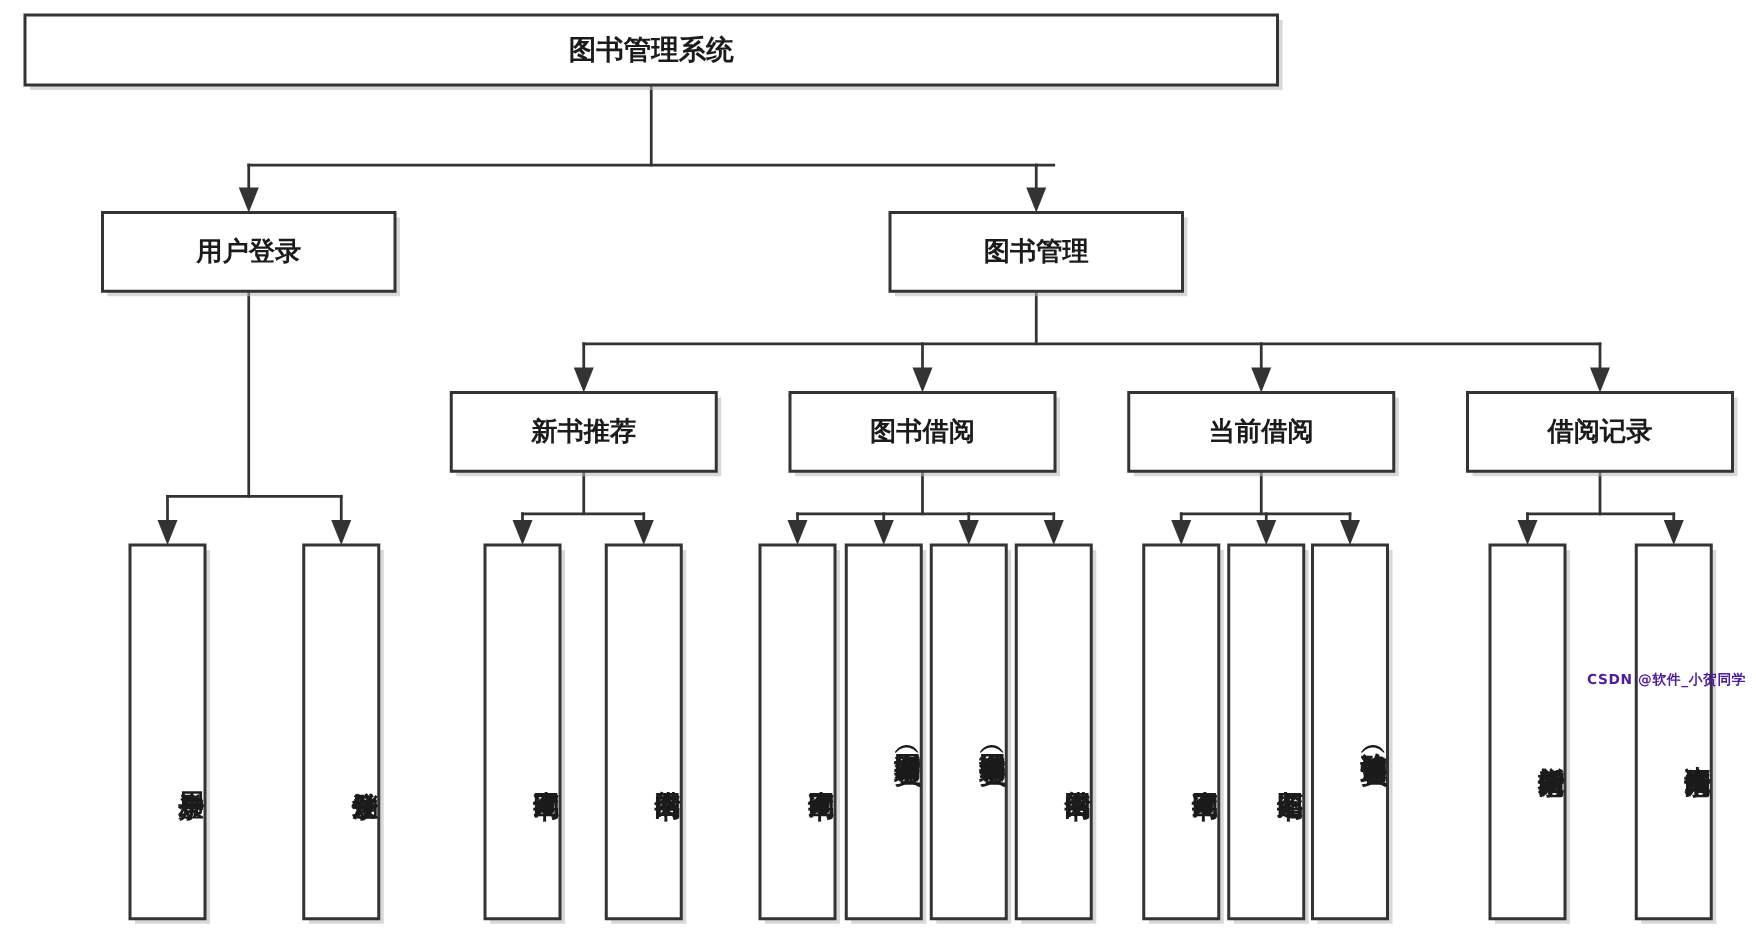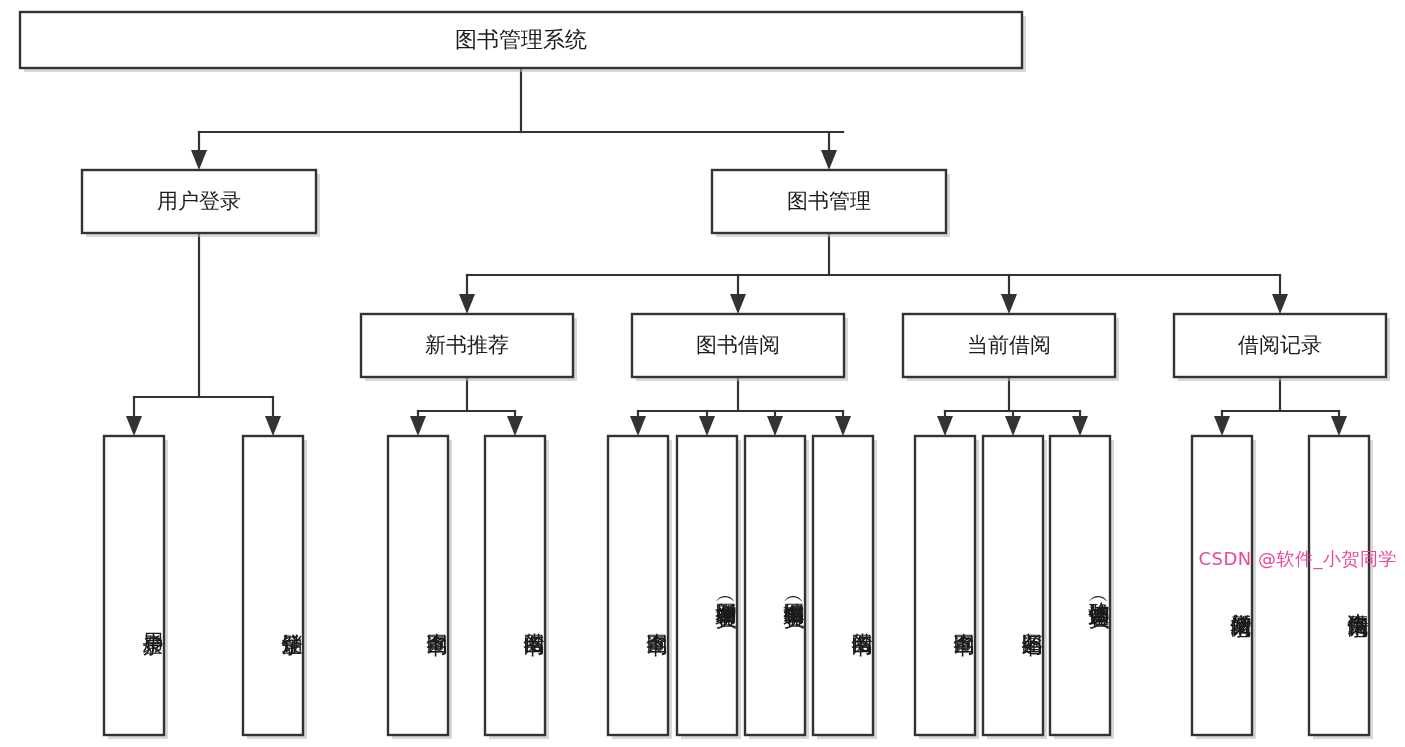--- a/index.html
+++ b/index.html
@@ -12,20 +12,21 @@
     width: 1405px;
     height: 747px;
     overflow: hidden;
     font-family: "DejaVu Sans", "Liberation Sans", sans-serif;
   }
   #diagram-root {
     position: relative;
     width: 1405px;
     height: 571px;
     background: #ffffff;
+    font-weight: bold;
   }
   svg.diagram-canvas {
     position: absolute;
     left: 0;
     top: 0;
     width: 1405px;
     height: 747px;
     display: block;
   }
   .node-box {
@@ -72,24 +73,24 @@
     line-height: 1.08;
     color: #1b1b1b;
     letter-spacing: 1px;
     white-space: nowrap;
     pointer-events: none;
     text-align: center;
   }
   .watermark {
     position: absolute;
     right: 8px;
-    bottom: 0;
-    font-family: "DejaVu Sans", "Liberation Sans", sans-serif;
-    font-size: 18px;
-    color: #ec4899;
+    bottom: 20px;
+    font-family: "DejaVu Sans", "Liberation Sans", sans-serif;
+    font-size: 11px;
+    color: #4c1d95;
     letter-spacing: 0.5px;
     white-space: nowrap;
   }
 </style>
 </head>
 <body>
 
 <div id="diagram-root">
 
   <svg class="diagram-canvas" viewBox="0 0 1405 747" xmlns="http://www.w3.org/2000/svg">

